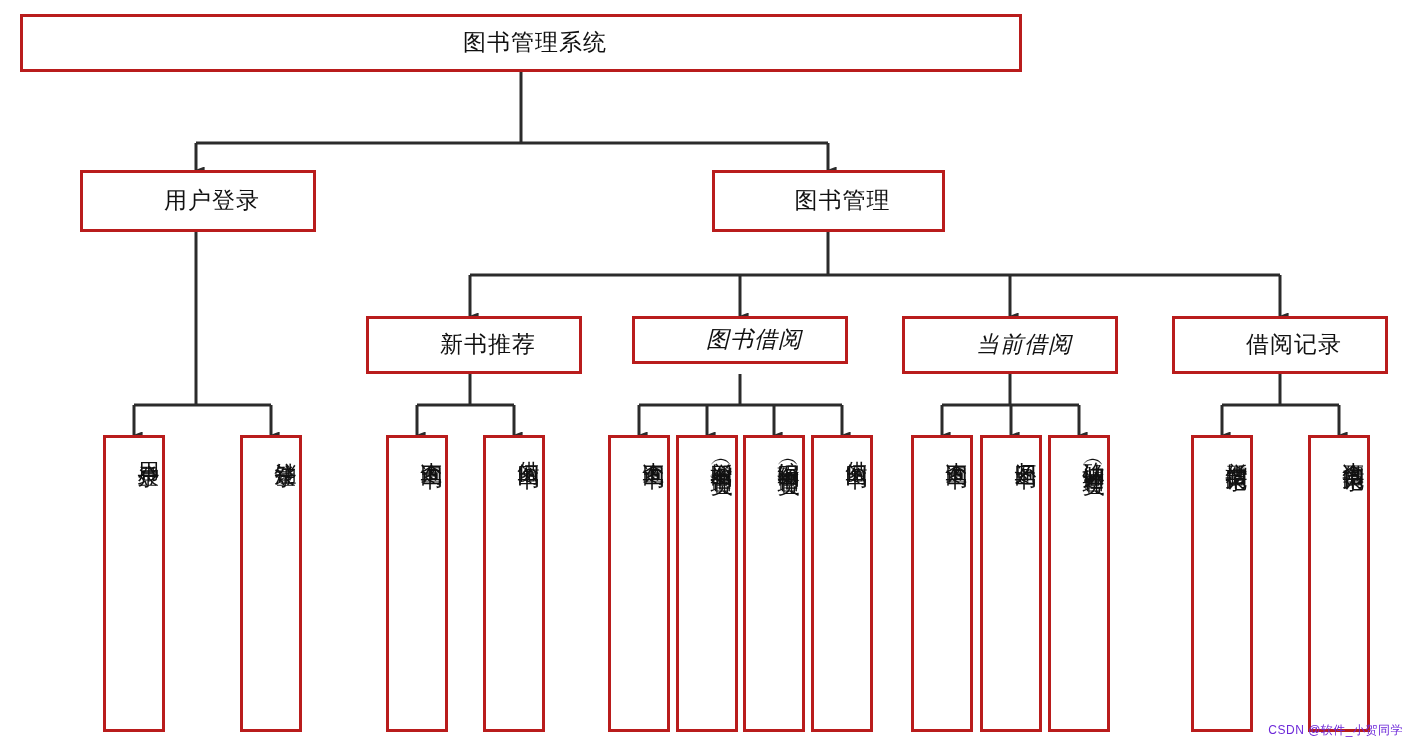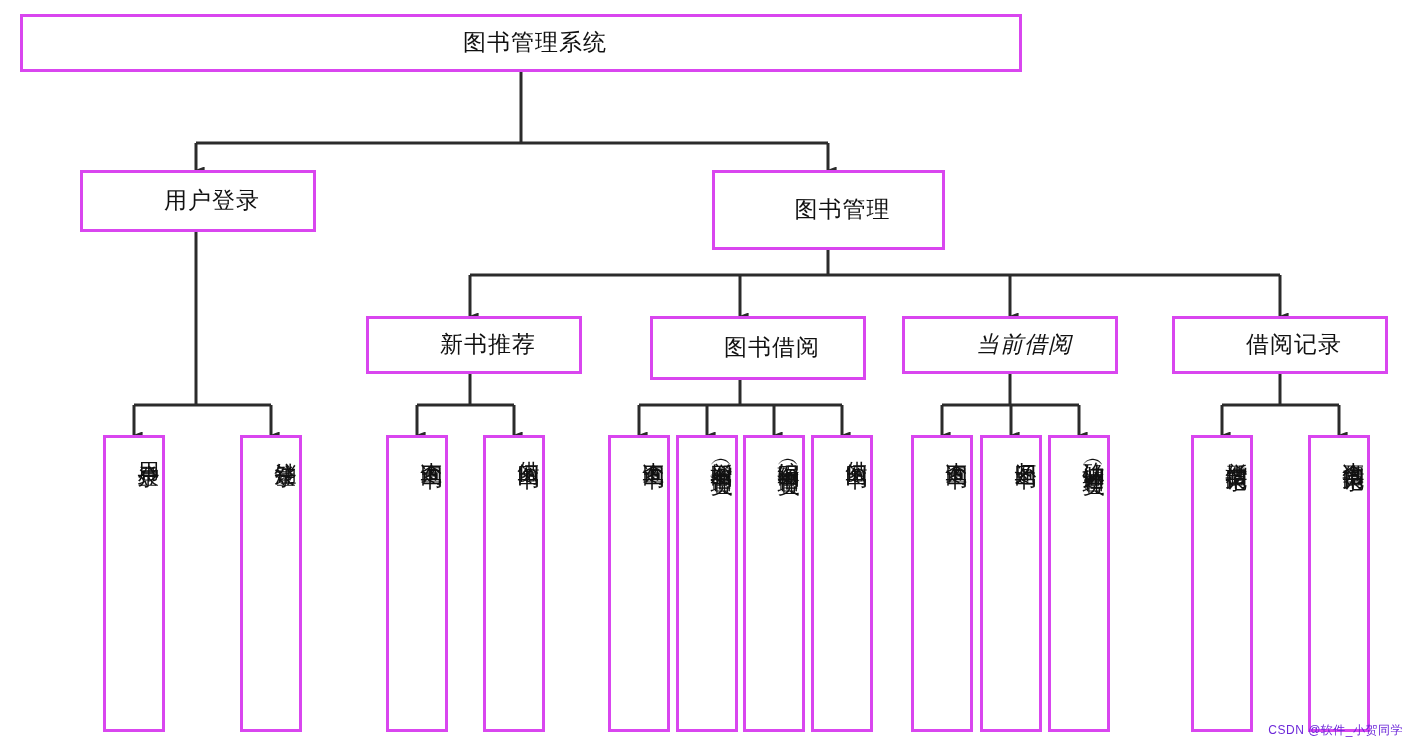--- a/index.html
+++ b/index.html
@@ -22,21 +22,21 @@
     left: 0;
     top: 0;
     width: 1405px;
     height: 747px;
     pointer-events: none;
   }
   .node {
     position: absolute;
     box-sizing: border-box;
     background: #ffffff;
-    border: 3px solid #d946ef;
+    border: 3px solid #b91c1c;
     display: flex;
     align-items: center;
     justify-content: center;
     color: #111111;
     z-index: 2;
     padding-left: 28px;
   }
   .node.horiz {
     font-size: 23px;
     letter-spacing: 1px;
@@ -120,28 +120,28 @@
       </g>
   </svg>
 
   <div class="node horiz" id="node-root" style="left: 20px; top: 14px; width: 1002px; height: 58px;">
     <span class="htext">图书管理系统</span>
   </div>
 
   <div class="node horiz" id="node-l2-0" style="left: 80px; top: 170px; width: 236px; height: 62px;">
     <span class="htext">用户登录</span>
   </div>
-  <div class="node horiz" id="node-l2-1" style="left: 712px; top: 170px; width: 233px; height: 80px;">
+  <div class="node horiz" id="node-l2-1" style="left: 712px; top: 170px; width: 233px; height: 62px;">
     <span class="htext">图书管理</span>
   </div>
 
   <div class="node horiz" id="node-l3-0" style="left: 366px; top: 316px; width: 216px; height: 58px;">
     <span class="htext">新书推荐</span>
   </div>
-  <div class="node horiz" id="node-l3-1" style="left: 650px; top: 316px; width: 216px; height: 64px;">
+  <div class="node horiz" id="node-l3-1" style="left: 632px; top: 316px; width: 216px; height: 48px; font-style: italic;">
     <span class="htext">图书借阅</span>
   </div>
   <div class="node horiz" id="node-l3-2" style="left: 902px; top: 316px; width: 216px; height: 58px; font-style: italic;">
     <span class="htext">当前借阅</span>
   </div>
   <div class="node horiz" id="node-l3-3" style="left: 1172px; top: 316px; width: 216px; height: 58px; justify-content: center;">
     <span class="htext">借阅记录</span>
   </div>
 
   <div class="node vert" id="node-leaf-0" style="left: 103px; top: 435px; width: 62px; height: 297px;">

